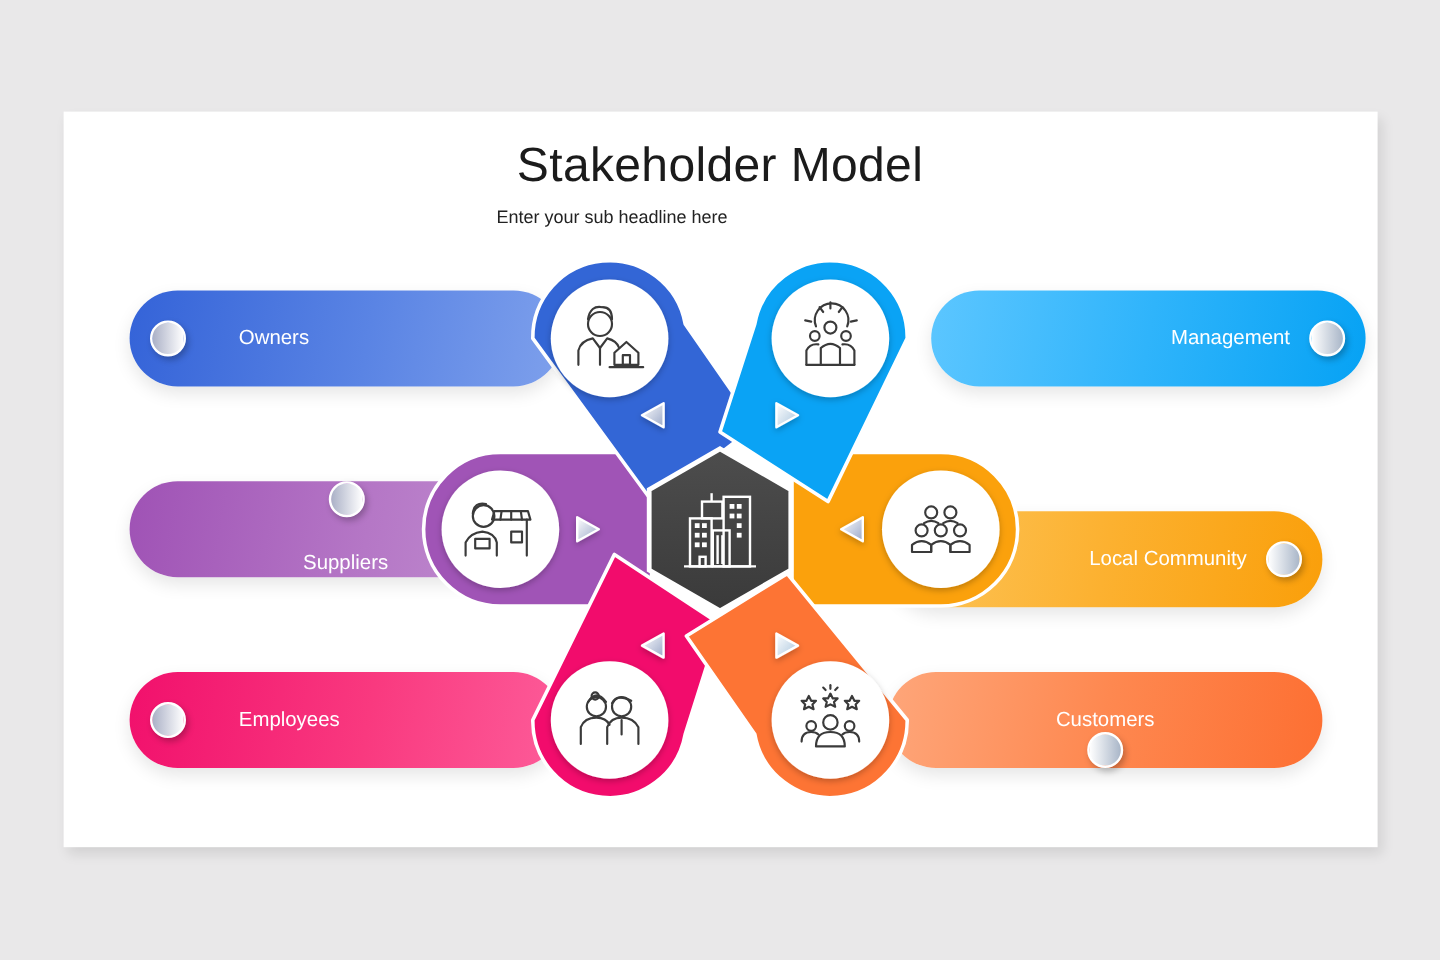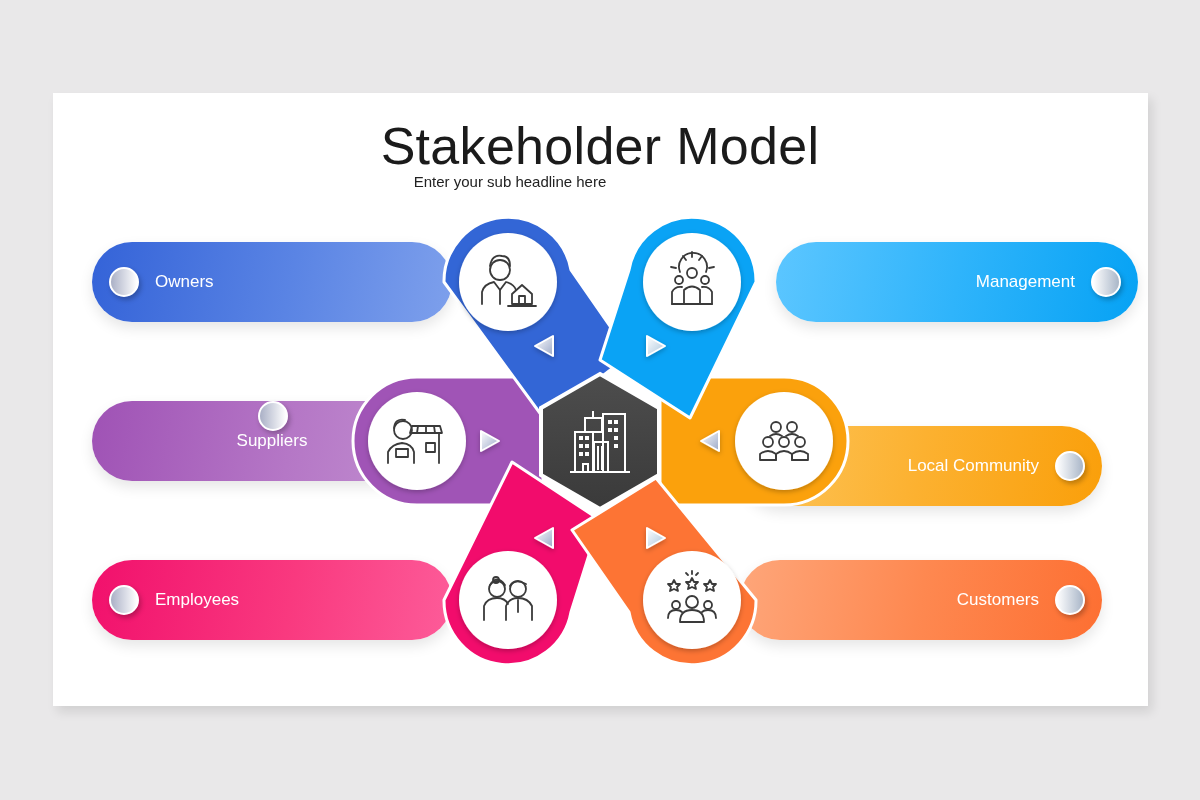--- a/index.html
+++ b/index.html
@@ -1,21 +1,21 @@
 <!DOCTYPE html>
 <html><head>
 <meta charset="utf-8">
 <style>
   html, body { margin:0; padding:0; }
   body { width:1200px; height:800px; background:#e9e8e9; position:relative; overflow:hidden; font-family:"Liberation Sans", "DejaVu Sans", sans-serif; }
   .slide { position:absolute; left:53px; top:93px; width:1095px; height:613px; background:#ffffff; box-shadow: 4px 6px 10px rgba(0,0,0,0.10); }
-  .title { position:absolute; left:0; width:1200px; top:116px; text-align:center; font-size:52px; color:#1b1b1b; letter-spacing:0.3px; }
+  .title { position:absolute; left:0; width:1200px; top:116px; text-align:center; font-size:40px; color:#1b1b1b; letter-spacing:0.3px; }
   .subtitle { position:absolute; left:0; width:1020px; top:173px; text-align:center; font-size:15px; color:#222; }
   .pill { position:absolute; height:80px; border-radius:40px; box-shadow: 0 6px 14px rgba(0,0,0,0.10); display:flex; align-items:center; color:#fff; font-size:17px; }
-  .pill.left { left:92px; width:360px; padding-left:0; }
+  .pill.left { left:108px; width:360px; padding-left:0;gap:28px; }
   .pill.right { left:740px; width:362px; justify-content:flex-end; }
   .pill .dot { width:26px; height:26px; border-radius:50%; border:2px solid #fff; box-shadow: 2px 3px 5px rgba(0,0,0,0.25); flex:0 0 auto; }
   .pill.left .dot { margin-left:17px; margin-right:16px; background:linear-gradient(90deg,#aab0c6,#ffffff); }
   .pill.right .dot { margin-right:17px; margin-left:16px; background:linear-gradient(90deg,#ffffff,#a9b6c8); }
   .pill .lbl { white-space:nowrap; }
   svg.diagram { position:absolute; left:0; top:0; }
 </style>
 </head>
 <body>
 
@@ -37,21 +37,21 @@
   <span class="lbl">Suppliers</span>
 </div>
 <div class="pill right" style="top:401px; background:linear-gradient(100deg,#fdc65c 0%,#fcb130 50%,#fa9f0a 100%);margin-top:25px;">
   <span class="lbl">Local Community</span>
   <span class="dot"></span>
 </div>
 <div class="pill left" style="top:560px; background:linear-gradient(100deg,#f1106c 0%,#f9397f 55%,#fd5c99 100%);">
   <span class="dot"></span>
   <span class="lbl">Employees</span>
 </div>
-<div class="pill right" style="top:560px; background:linear-gradient(100deg,#fea67a 0%,#fe8850 50%,#fd6f32 100%);">
+<div class="pill right" style="top:560px; background:linear-gradient(100deg,#fea67a 0%,#fe8850 50%,#fd6f32 100%);flex-direction:column;">
   <span class="lbl">Customers</span>
   <span class="dot"></span>
 </div>
 
 <svg class="diagram" width="1200" height="800" viewBox="0 0 1200 800">
   <defs>
     <filter id="sh" x="-20%" y="-20%" width="140%" height="140%">
       <feDropShadow dx="0" dy="2" stdDeviation="2.5" flood-color="#000" flood-opacity="0.25"></feDropShadow>
     </filter>
     <linearGradient id="triL" x1="0" y1="0" x2="1" y2="1">

